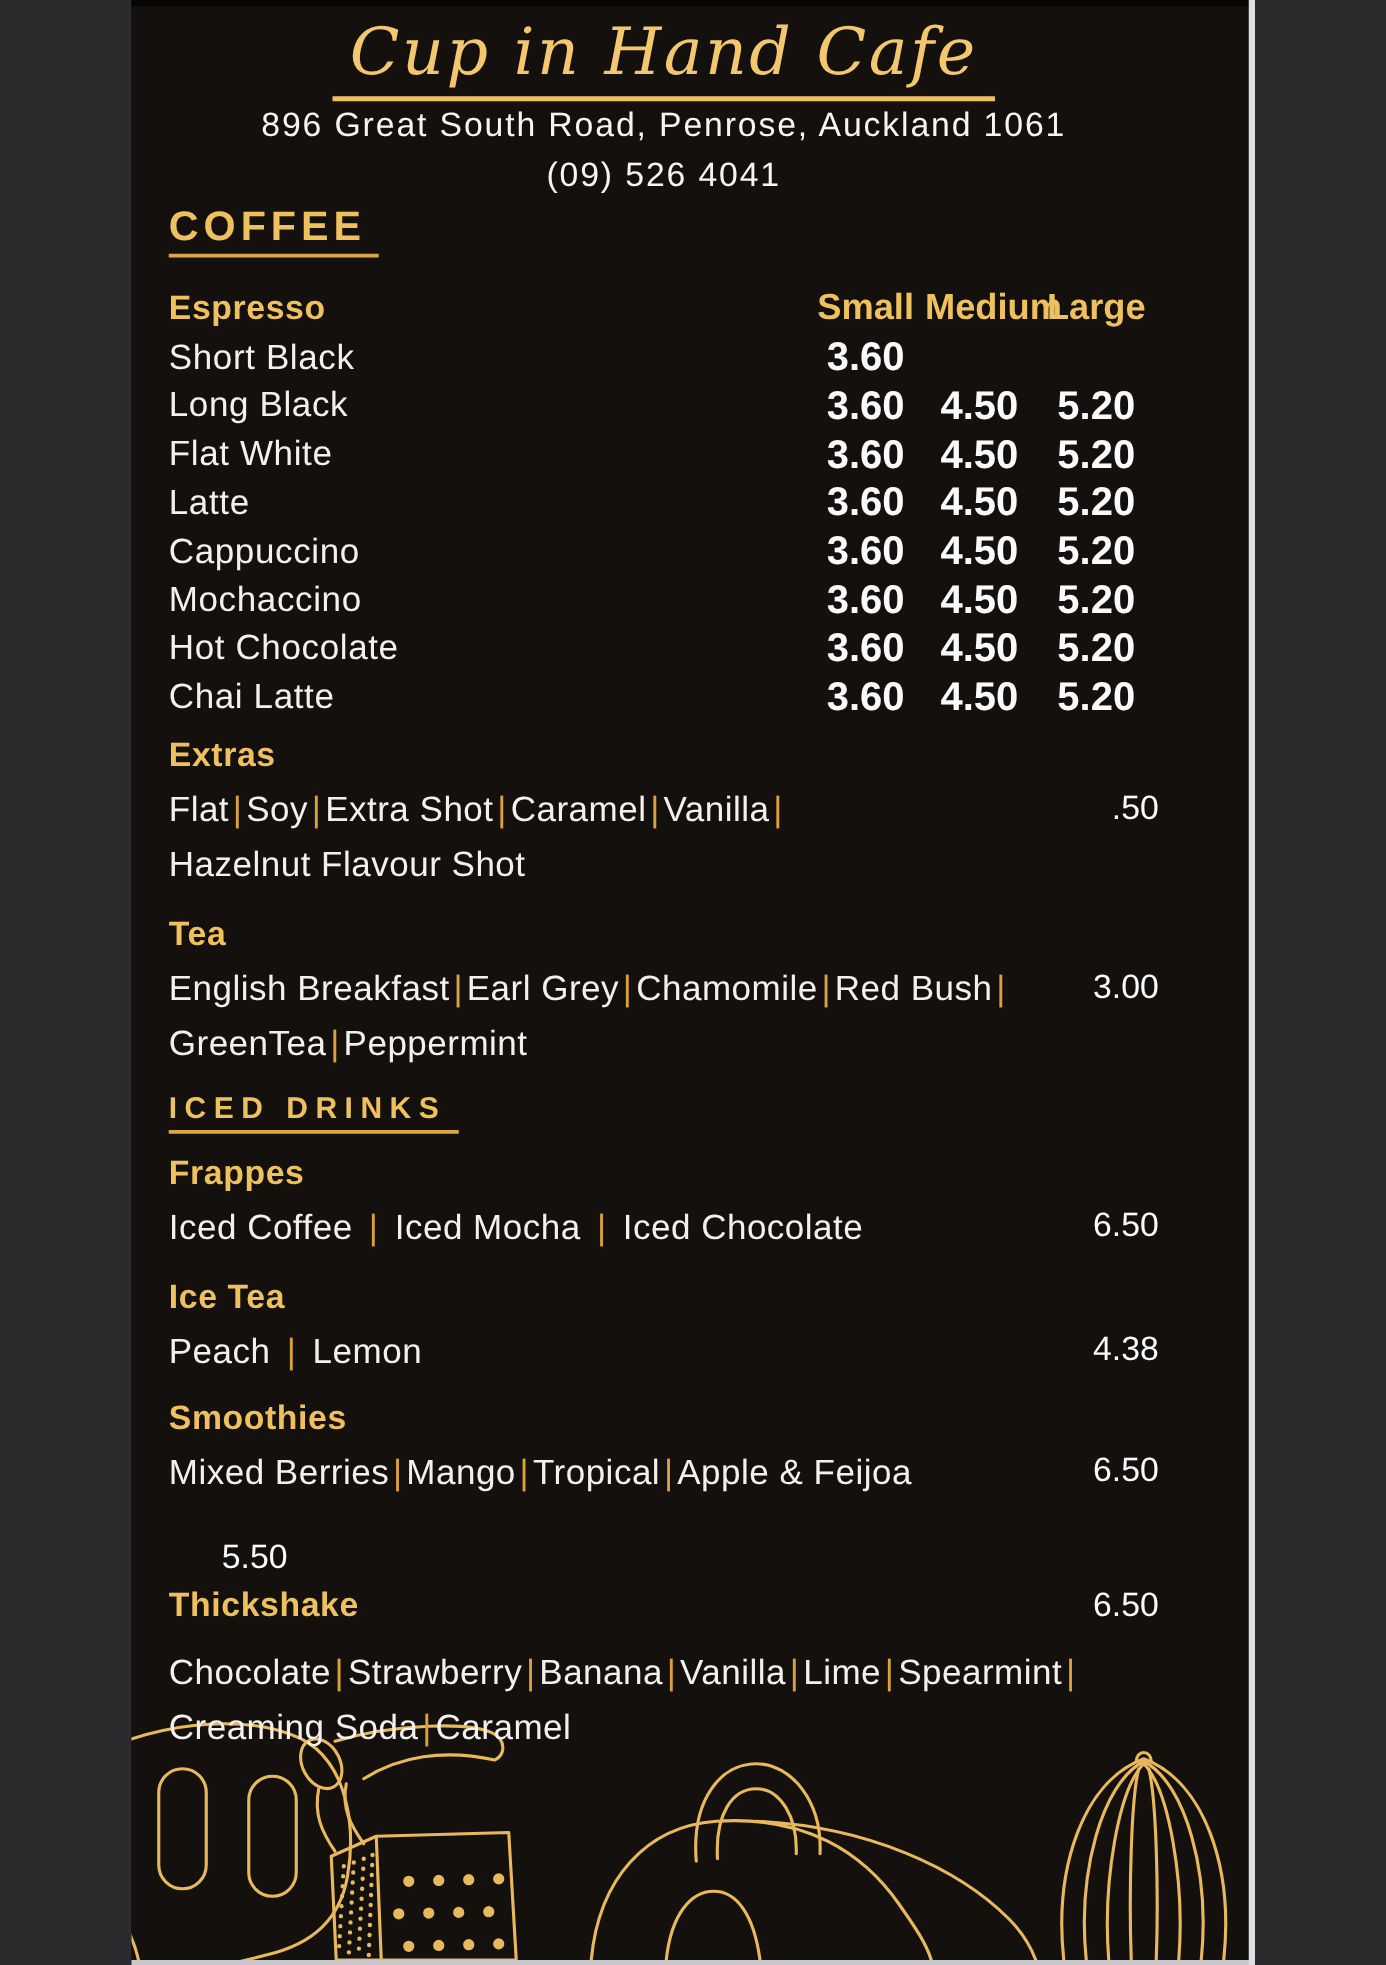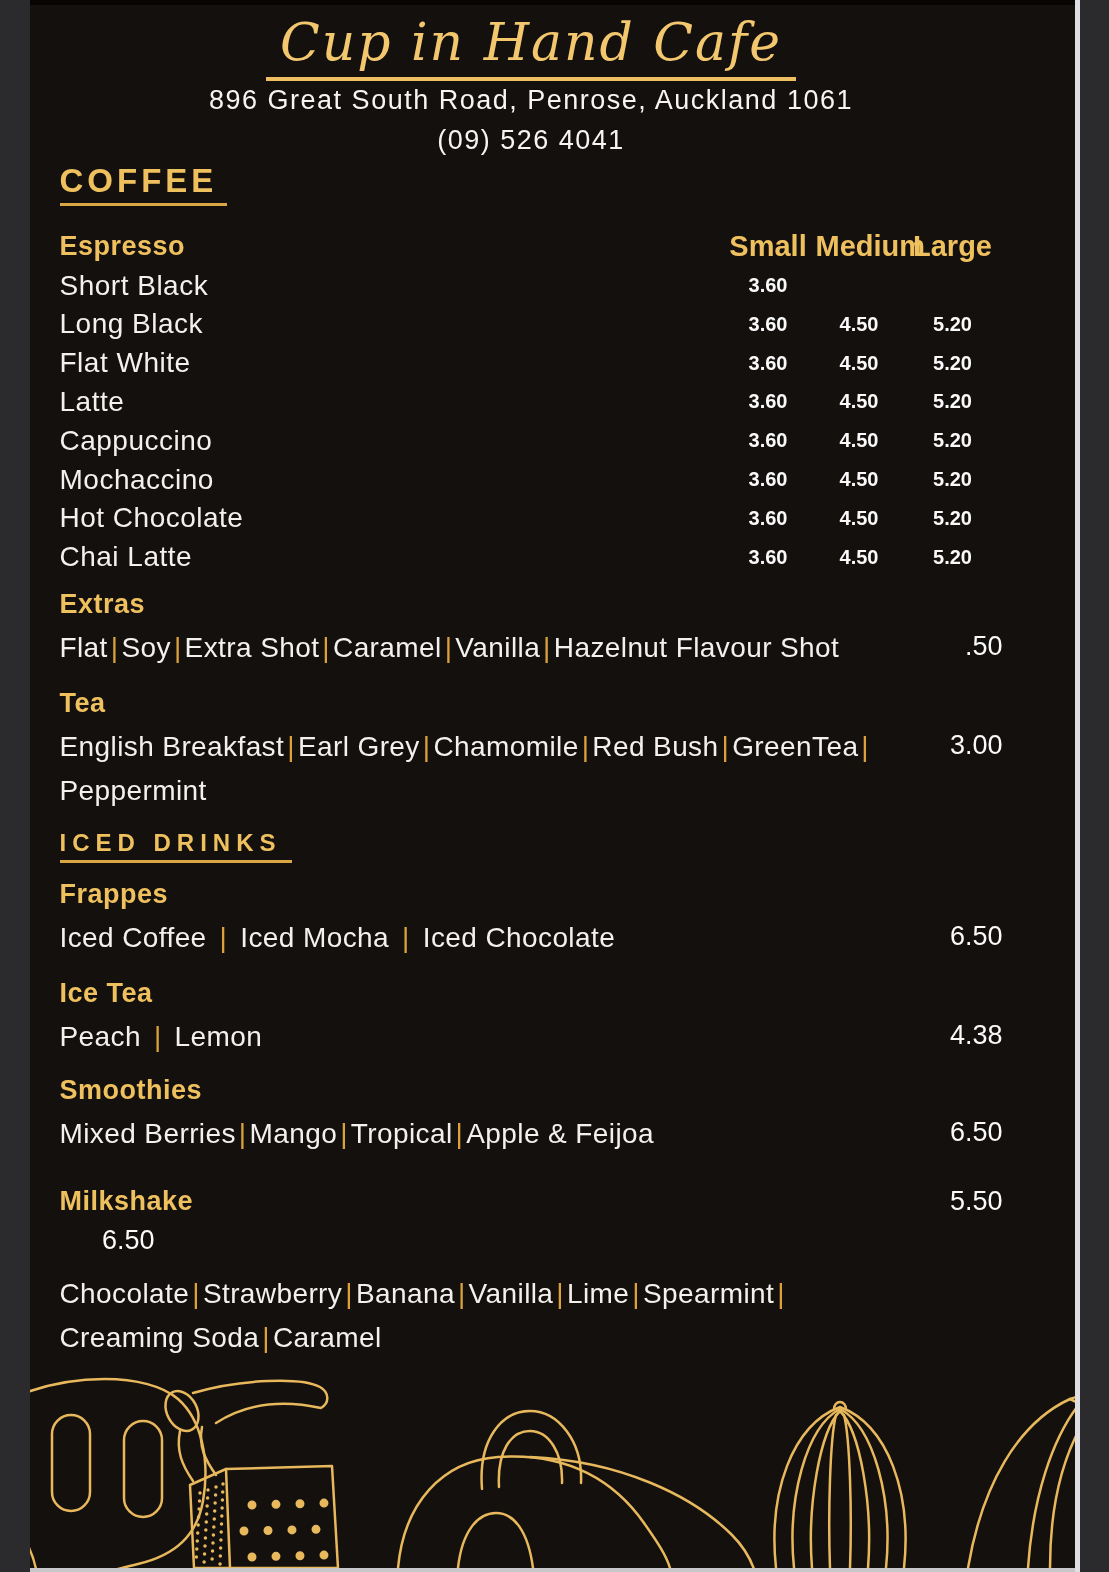--- a/index.html
+++ b/index.html
@@ -1,18 +1,18 @@
 <!DOCTYPE html>
 <html><head>
 <meta charset="utf-8">
 <style>
   html,body{margin:0;padding:0;background:#2b2b2e;}
   .page{
     position:relative;
-    width:1050px;height:1572px;
+    width:899px;height:1572px;
     background:#14100e;
     font-family:"Liberation Sans", sans-serif;
     color:#f3f0ed;
     overflow:hidden;
     margin:0 auto;
   }
   .edge-right{position:absolute;top:0;right:0;width:5px;height:100%;background:#dedee3;z-index:9;}
   .edge-bottom{position:absolute;left:0;bottom:0;width:100%;height:4px;background:#c8c7cc;z-index:8;}
   .edge-top{position:absolute;top:0;left:0;width:100%;height:5px;background:#060504;z-index:8;}
 
@@ -44,21 +44,21 @@
   .iced-h{font-size:24px;letter-spacing:6px;margin-top:16px;}
 
   .sub{color:#efc05e;font-weight:bold;font-size:27px;letter-spacing:0.5px;}
 
   
   .egrid{display:grid;grid-template-columns:1fr 95px 87px 100px;align-items:center;}
   .ehead{margin-top:20px;height:40px;}
   .size-h{color:#efc05e;font-weight:bold;font-size:29px;text-align:center;}
   .erow{height:38.8px;}
   .iname{font-size:28px;letter-spacing:0.5px;color:#f3f0ed;}
-  .price{font-weight:bold;font-size:20px;color:#fbfafa;text-align:center;}
+  .price{font-weight:bold;font-size:32px;color:#fbfafa;text-align:center;}
 
   
   .optrow{display:flex;align-items:flex-start;}
   .opts{flex:1 1 auto;font-size:28px;line-height:44px;letter-spacing:0.4px;color:#f3f0ed;}
   .opts .opt{display:inline-block;}
   .opts .sep{display:inline-block;color:#dba23c;padding:0 3px;}
   .opts.spaced .sep{padding:0 13px;}
   .rprice{flex:0 0 95px;font-weight:normal;font-size:27px;color:#fbfafa;text-align:right;line-height:40px;}
   .mt6{margin-top:6px;} .mt12{margin-top:12px;} .mt16{margin-top:16px;} .mt18{margin-top:18px;}
 
@@ -188,24 +188,24 @@
       </div>
 
       <div class="sub mt16">Smoothies</div>
       <div class="optrow mt6">
         <div class="opts"><span class="opt">Mixed Berries</span><span class="sep">|</span><span class="opt">Mango</span><span class="sep">|</span><span class="opt">Tropical</span><span class="sep">|</span><span class="opt">Apple &amp; Feijoa</span></div>
         <div class="rprice">6.50</div>
       </div>
 
       <div class="shakes">
         <div class="shakerow">
-          <div class="sub">Milkshake</div>
           <div class="rprice">5.50</div>
         </div>
         <div class="shakerow">
+          <div class="sub">Thickshake</div>
           <div class="rprice">6.50</div>
         </div>
         <div class="opts flav"><span class="opt">Chocolate</span><span class="sep">|</span><span class="opt">Strawberry</span><span class="sep">|</span><span class="opt">Banana</span><span class="sep">|</span><span class="opt">Vanilla</span><span class="sep">|</span><span class="opt">Lime</span><span class="sep">|</span><span class="opt">Spearmint</span><span class="sep">|</span><span class="opt">Creaming Soda</span><span class="sep">|</span><span class="opt">Caramel</span></div>
       </div>
     </div>
 
   </div>
 
   <svg class="footer-art" width="1109" height="205" viewBox="0 0 1109 205">
     <g>

